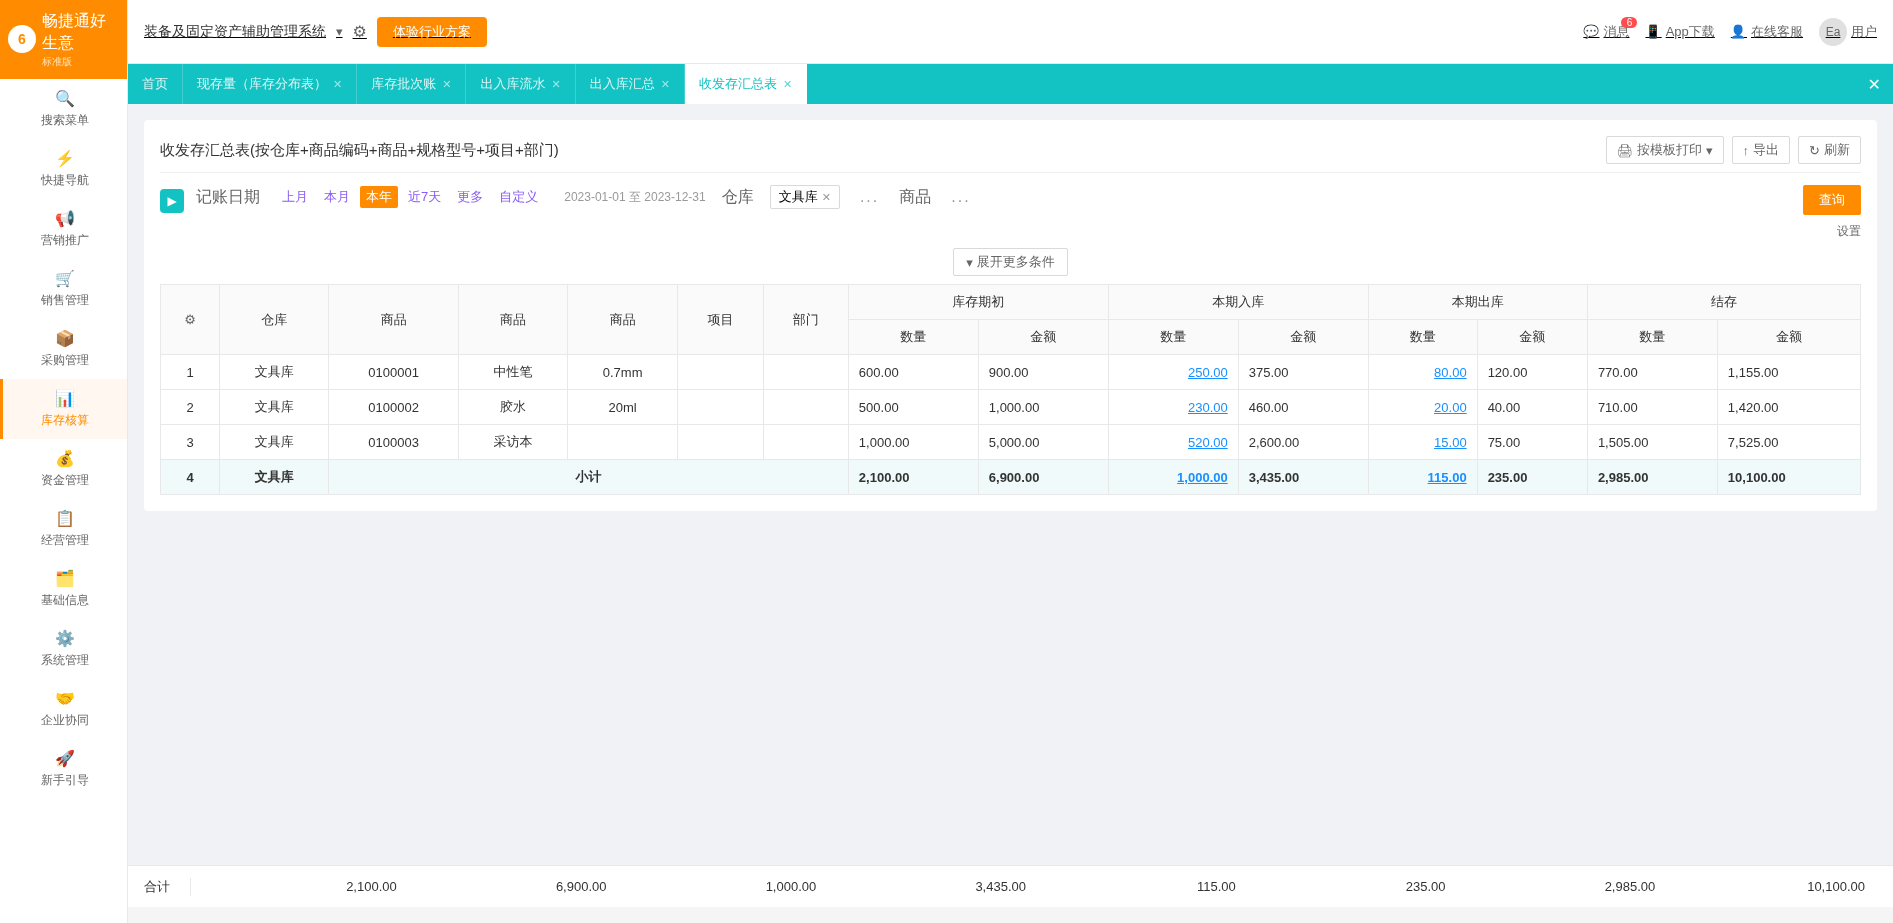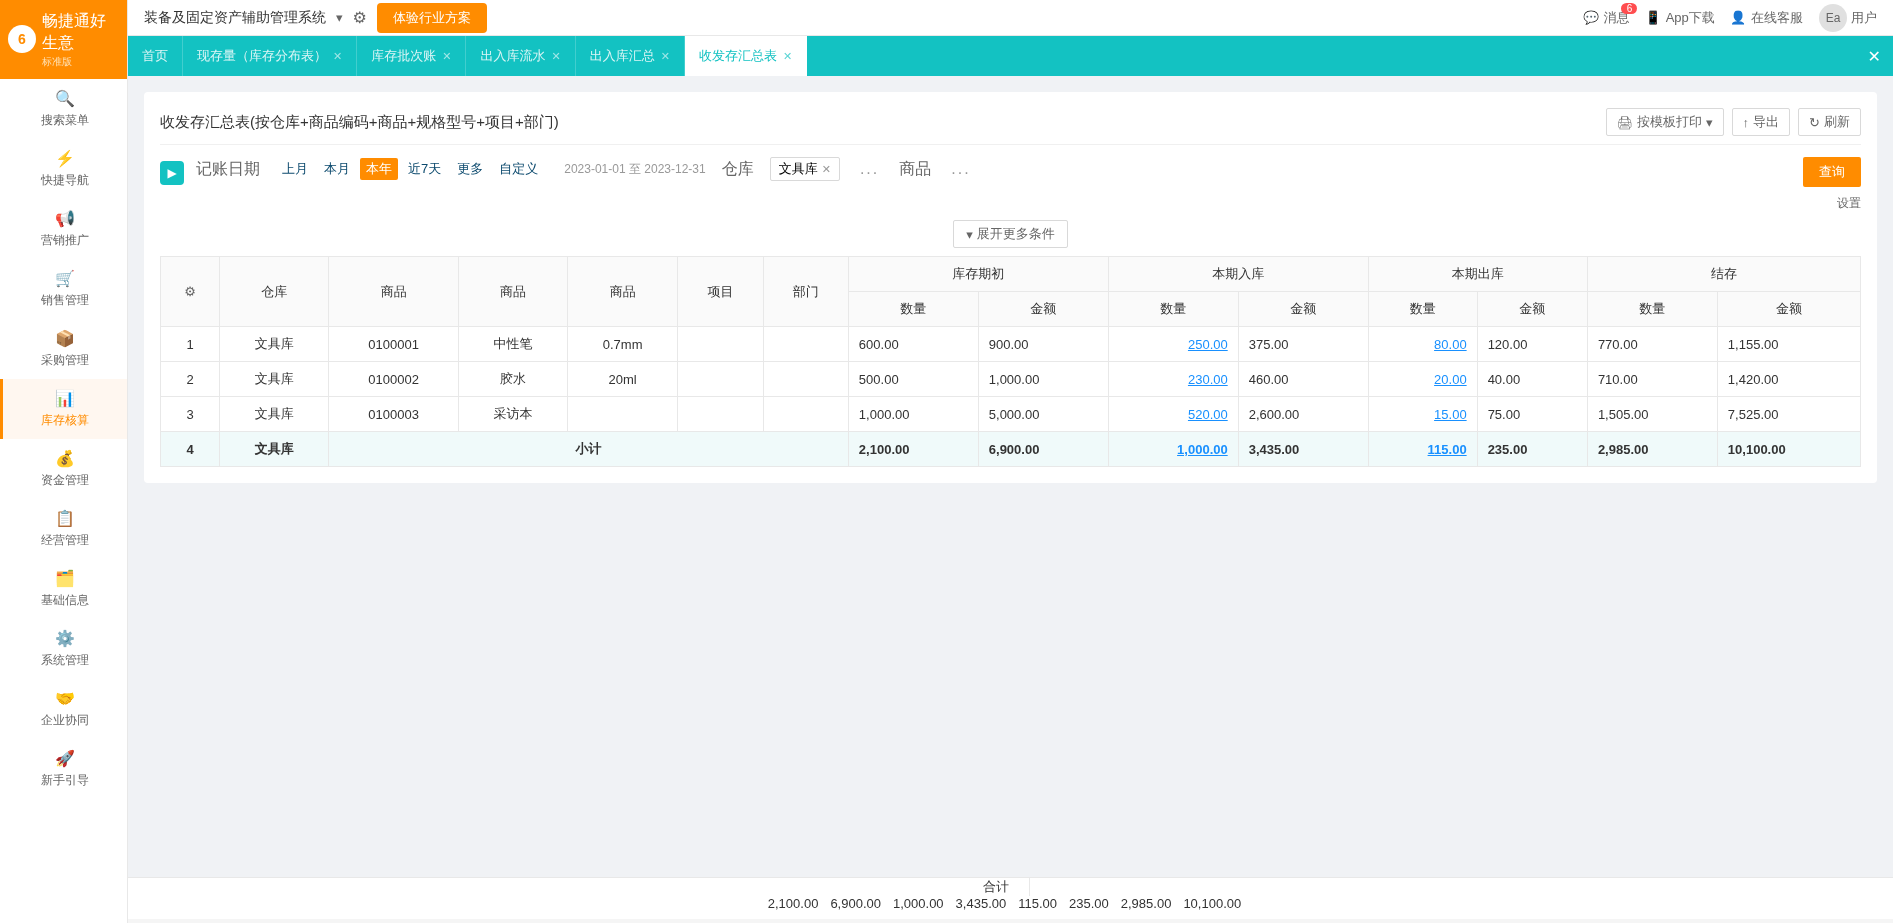--- a/index.html
+++ b/index.html
@@ -12,21 +12,21 @@
     .sidebar-logo-text { font-size: 16px; color: #fff; line-height: 1.4; }
     .sidebar-logo-badge { font-size: 10px; color: #ffe0b2; }
     .sidebar-item { display: flex; flex-direction: column; align-items: center; padding: 10px 4px; cursor: pointer; color: #666; font-size: 12px; gap: 4px; border-left: 3px solid transparent; }
     .sidebar-item.active { background: #fff7f0; color: #ff8c00; border-left: 3px solid #ff8c00; }
     .sidebar-item .icon { font-size: 16px; }
 
     
     .main { flex: 1; display: flex; flex-direction: column; overflow: hidden; }
 
     
-    .topbar { height: 36px; background: #fff; border-bottom: 1px solid #e8e8e8; display: flex; align-items: center; padding: 0 16px; justify-content: space-between; }
+    .topbar { height: 64px; background: #fff; border-bottom: 1px solid #e8e8e8; display: flex; align-items: center; padding: 0 16px; justify-content: space-between; text-decoration: underline; }
     .topbar-left { display: flex; align-items: center; gap: 10px; }
     .topbar-system-name { font-size: 14px; color: #333; }
     .topbar-dropdown { display: flex; align-items: center; gap: 4px; color: #666; font-size: 13px; cursor: pointer; }
     .topbar-trial-btn { background: #ff8c00; color: #fff; border: none; padding: 6px 16px; border-radius: 4px; cursor: pointer; font-size: 13px; }
     .topbar-right { display: flex; align-items: center; gap: 16px; color: #666; font-size: 13px; }
     .topbar-icon-item { display: flex; align-items: center; gap: 4px; cursor: pointer; position: relative; }
     .badge { background: #ff4d4f; color: #fff; border-radius: 10px; font-size: 10px; padding: 0 4px; min-width: 16px; text-align: center; position: absolute; top: -6px; right: -8px; }
     .user-avatar { width: 28px; height: 28px; background: #e0e0e0; border-radius: 50%; display: flex; align-items: center; justify-content: center; font-size: 12px; color: #666; }
 
     
@@ -44,41 +44,41 @@
     
     .page-title { font-size: 15px; color: #333; font-weight: 500; margin-bottom: 16px; border-bottom: 1px solid #f0f0f0; padding-bottom: 12px; }
 
     
     .filter-area { display: flex; align-items: flex-start; gap: 12px; margin-bottom: 8px; flex-wrap: wrap; }
     .filter-toggle-btn { background: #13c2c2; color: #fff; border: none; width: 24px; height: 24px; border-radius: 4px; cursor: pointer; display: flex; align-items: center; justify-content: center; font-size: 12px; margin-top: 4px; }
     .filter-body { flex: 1; display: flex; flex-direction: column; gap: 8px; }
     .filter-row { display: flex; align-items: center; gap: 16px; flex-wrap: wrap; }
     .filter-label { color: #666; font-size: 16px; white-space: nowrap; }
     .filter-date-options { display: flex; align-items: center; gap: 4px; }
-    .date-btn { background: none; border: none; color: #0c4a6e; cursor: pointer; padding: 2px 6px; font-size: 13px; border-radius: 2px; }
+    .date-btn { background: none; border: none; color: #8b5cf6; cursor: pointer; padding: 2px 6px; font-size: 13px; border-radius: 2px; }
     .date-btn.active { background: #ff8c00; color: #fff; border-radius: 2px; padding: 2px 6px; }
     .filter-date-range { color: #999; font-size: 12px; margin-left: 4px; }
     .warehouse-tag { display: flex; align-items: center; gap: 4px; background: #fff; border: 1px solid #d9d9d9; padding: 2px 8px; border-radius: 2px; font-size: 13px; }
     .warehouse-tag-x { cursor: pointer; color: #999; font-size: 11px; }
     .filter-ellipsis { color: #999; cursor: pointer; padding: 0 4px; font-size: 16px; letter-spacing: 2px; }
     .expand-btn { display: flex; align-items: center; gap: 4px; color: #666; font-size: 13px; cursor: pointer; border: 1px solid #d9d9d9; padding: 4px 12px; border-radius: 2px; background: #fff; }
     .btn-primary { background: #ff8c00; color: #fff; border: none; padding: 6px 16px; border-radius: 2px; cursor: pointer; font-size: 13px; white-space: nowrap; }
 
     
     .data-table { width: 100%; border-collapse: collapse; font-size: 13px; }
     .data-table th { background: #fafafa; border: 1px solid #e8e8e8; padding: 8px 10px; text-align: center; color: #333; font-weight: 500; white-space: nowrap; }
     .data-table td { border: 1px solid #e8e8e8; padding: 8px 10px; text-align: center; color: #333; white-space: nowrap; }
     .data-table .total-row td { font-weight: bold; background: #f0fafa; }
     .data-table .number-cell { text-align: left; }
     .data-table .link-cell { color: #1890ff; text-decoration: underline; cursor: pointer; text-align: right; }
     .th-group { text-align: center; }
     .settings-icon { cursor: pointer; color: #666; }
 
     
-    .bottom-bar { height: 42px; background: #fff; border-top: 1px solid #e8e8e8; display: flex; align-items: center; padding: 0 16px; font-size: 13px; color: #333; gap: 0; position: sticky; bottom: 4px; flex-direction: column; }
+    .bottom-bar { height: 42px; background: #fff; border-top: 1px solid #e8e8e8; display: flex; align-items: center; padding: 0 16px; font-size: 13px; color: #333; gap: 0; position: sticky; bottom: 16px; }
     .bottom-bar-label { font-weight: 500; padding-right: 20px; border-right: 1px solid #e8e8e8; margin-right: 8px; }
     .bottom-bar-values { display: flex; gap: 0; flex: 1; }
     .bottom-val { flex: 1; text-align: right; padding-right: 12px; font-size: 13px; }
 
     
     .page-actions { display: flex; align-items: center; gap: 8px; margin-bottom: 12px; justify-content: flex-end; }
     .page-action-btn { display: flex; align-items: center; gap: 4px; color: #666; font-size: 13px; cursor: pointer; border: 1px solid #d9d9d9; padding: 4px 10px; border-radius: 2px; background: #fff; }
 
     .filter-expand-row { display: flex; justify-content: center; margin-bottom: 8px; }
     .header-row { display: flex; align-items: center; justify-content: space-between; margin-bottom: 8px; }

